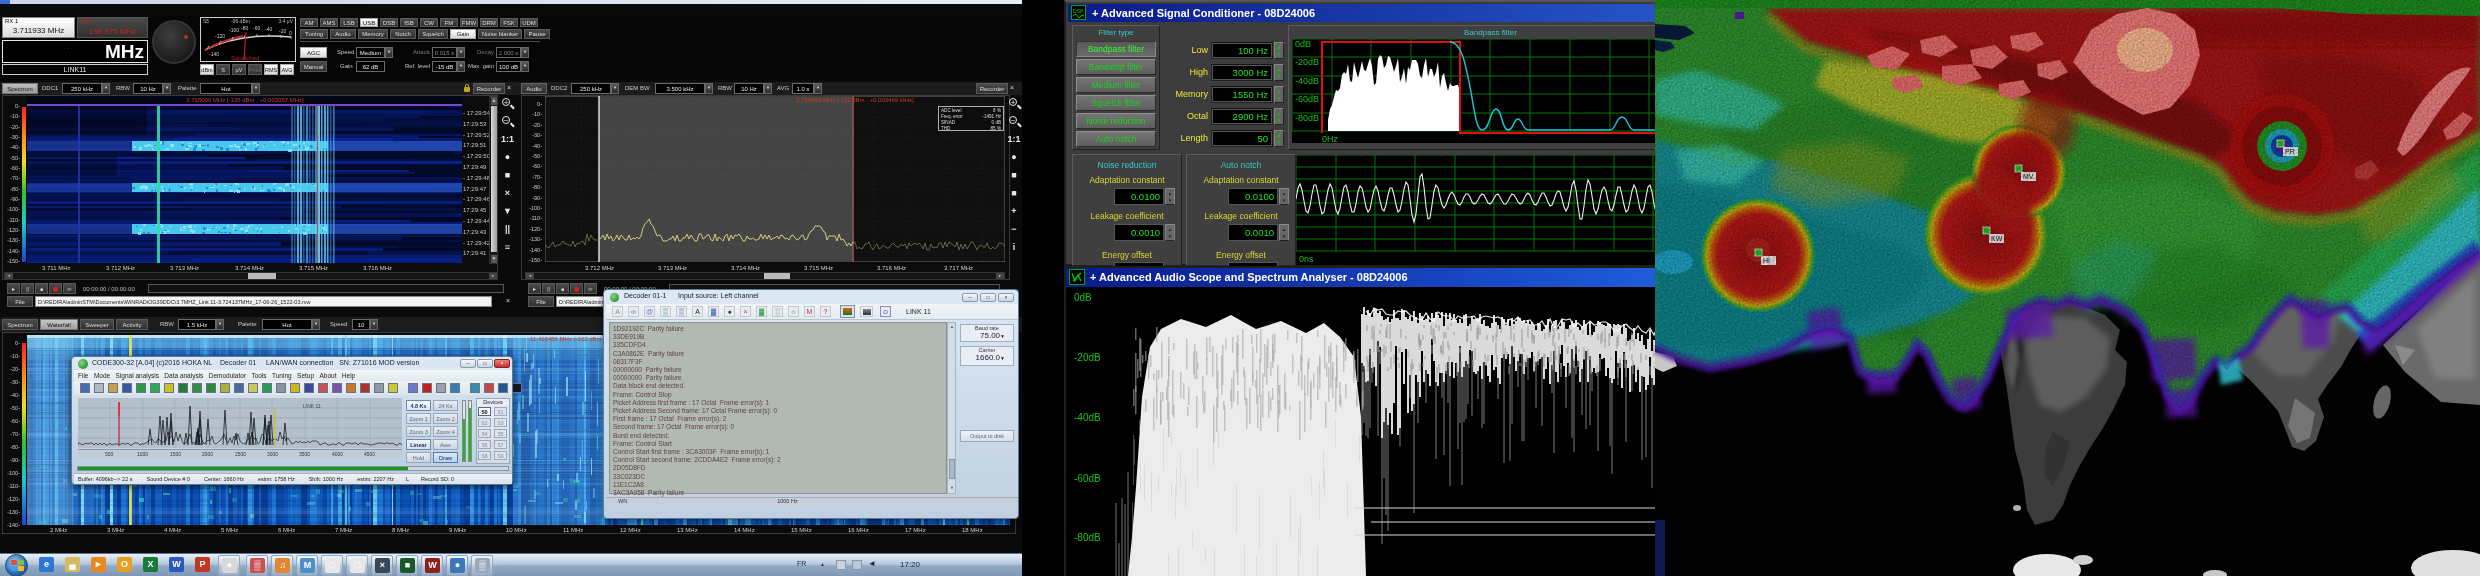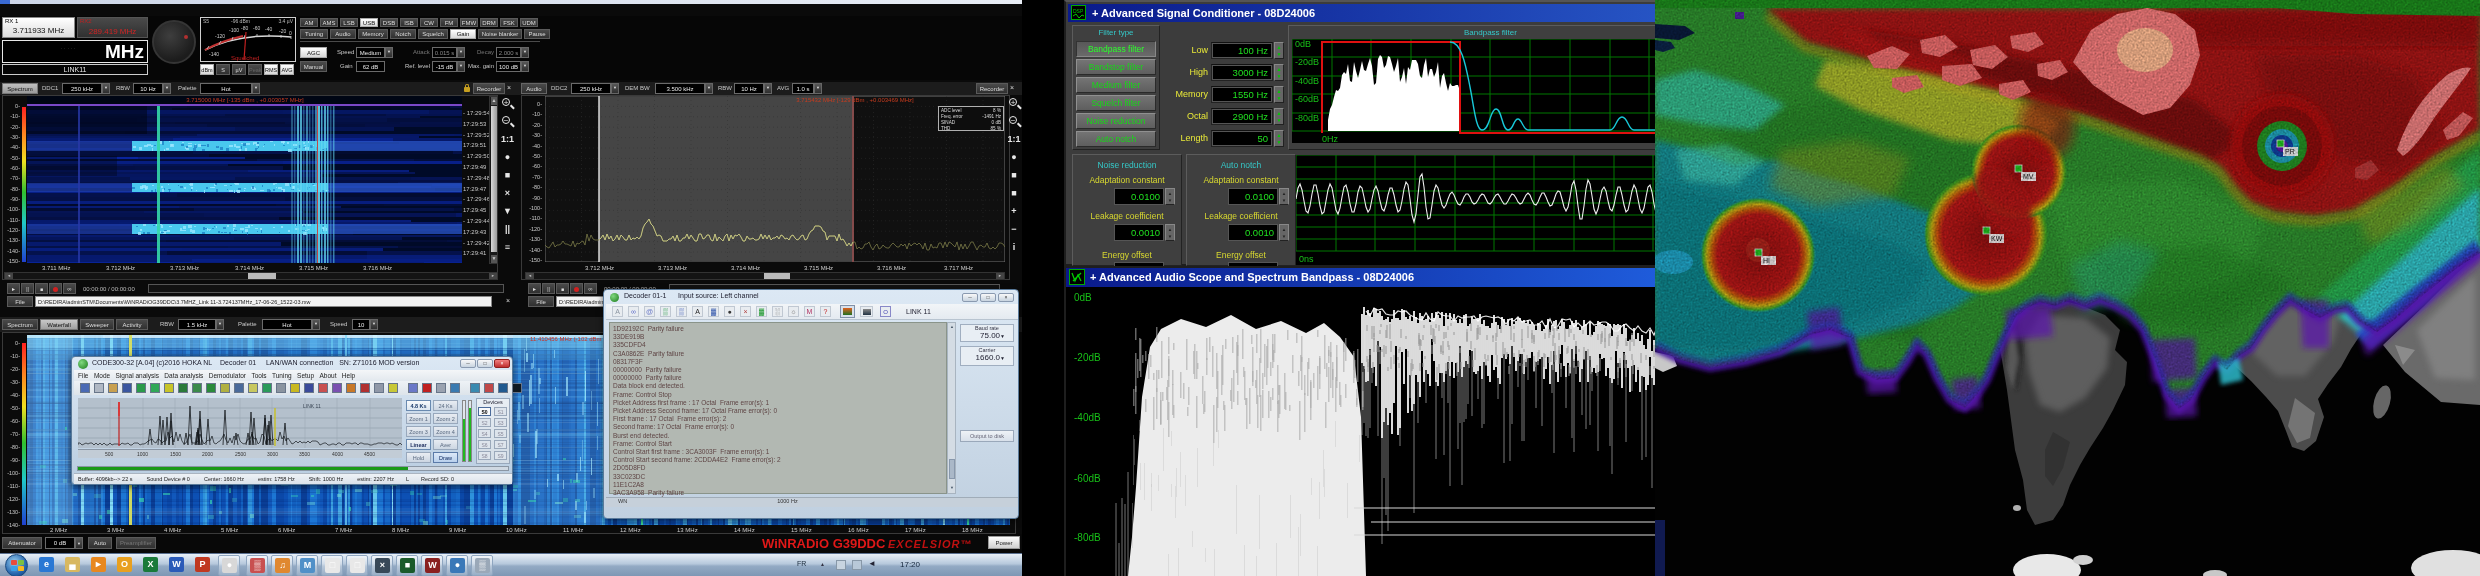--- a/index.html
+++ b/index.html
@@ -13,21 +13,21 @@
 <div class="a" style="left:0;top:0;width:1022px;height:576px;background:#0a0a0a;">
     <div class="a" style="left:0;top:0;width:1022px;height:4px;background:linear-gradient(90deg,#cdd6e8,#e8edf5);"></div>
     <div class="a" style="left:0;top:0;width:10px;height:4px;background:#3a6ad4;"></div>
     <div class="a" style="left:0;top:16px;width:1022px;height:64px;background:#060606;">
       <div class="a" style="left:2px;top:1px;width:73px;height:21px;background:linear-gradient(#ffffff,#dcdcdc);border:1px solid #888;">
         <span class="a" style="left:2px;top:0px;font-size:6px;color:#000;">RX 1</span>
         <span class="a" style="left:0;top:8px;width:100%;text-align:center;font-size:8px;color:#111;">3.711933 MHz</span>
       </div>
       <div class="a" style="left:77px;top:1px;width:71px;height:21px;background:linear-gradient(#4a4a4a,#303030);border:1px solid #555;">
         <span class="a" style="left:2px;top:0px;font-size:6px;color:#c02020;">RX2</span>
-        <span class="a" style="left:0;top:9px;width:100%;text-align:center;font-size:8px;color:#d02424;">289.419 MHz</span>
+        <span class="a" style="left:0;top:9px;width:100%;text-align:center;font-size:8px;color:#d02424;">198.975 MHz</span>
       </div>
       <div class="a" style="left:2px;top:24px;width:146px;height:23px;background:#000;border:1px solid #e8e8e8;">
         <span class="a" style="left:58px;top:4px;font-size:4px;color:#777;">. &nbsp;. &nbsp;. &nbsp;. &nbsp;.</span>
         <span class="a" style="right:3px;top:0px;font-size:19px;font-weight:bold;color:#fff;">MHz</span>
       </div>
       <div class="a" style="left:2px;top:48px;width:146px;height:11px;background:#050505;border:1px solid #ccc;">
         <span class="a" style="left:0;top:1px;width:100%;text-align:center;font-size:7px;color:#e8e8e8;">LINK11</span>
       </div>
       <div class="a" style="left:152px;top:4px;width:44px;height:44px;border-radius:50%;background:radial-gradient(circle at 40% 35%,#3e3e3e,#1c1c1c 70%);border:2px solid #353535;">
         <div class="a" style="right:6px;top:13px;width:4px;height:4px;border-radius:50%;background:#b03030;"></div>
@@ -1614,30 +1614,20 @@
         <div style="font-size:5.5px;text-align:center;color:#334;">Baud rate</div>
         <div style="font-size:8px;text-align:right;color:#223;padding-right:8px;">75.00<span style="font-size:5px;">▼</span></div>
       </div>
       <div class="a" style="left:356px;top:56px;width:54px;height:20px;background:#e8eef4;border:1px solid #a0aec0;">
         <div style="font-size:5.5px;text-align:center;color:#334;">Carrier</div>
         <div style="font-size:8px;text-align:right;color:#223;padding-right:8px;">1660.0<span style="font-size:5px;">▼</span></div>
       </div>
       <div class="a" style="left:356px;top:140px;width:54px;height:12px;background:linear-gradient(#eef2f6,#d8e0ea);border:1px solid #9aa8ba;font-size:5.5px;line-height:11px;text-align:center;color:#667;">Output to disk</div>
       <div class="a" style="left:2px;top:207px;width:412px;height:10px;background:#c6d0da;border-top:1px solid #a0acb8;font-size:5.5px;color:#333;"><span style="padding-left:12px;">WN</span><span style="padding-left:150px;">1000 Hz</span></div>
     </div>
-    <div class="a" style="left:0;top:534px;width:1022px;height:19px;background:#080808;">
-      <div class="a btn" style="left:2px;top:3px;width:40px;height:12px;font-size:6px;line-height:11px;">Attenuator</div>
-      <div class="a dd" style="left:45px;top:3px;width:30px;height:12px;font-size:6px;line-height:11px;">0 dB</div>
-      <div class="a ar" style="left:75px;top:3px;width:8px;height:12px;line-height:11px;">▼</div>
-      <div class="a btn" style="left:88px;top:3px;width:24px;height:12px;font-size:6px;line-height:11px;">Auto</div>
-      <div class="a btn" style="left:116px;top:3px;width:40px;height:12px;font-size:6px;line-height:11px;color:#777;">Preamplifier</div>
-      <span class="a" style="left:762px;top:2px;font-size:13px;font-weight:bold;color:#e01818;">WiNRADiO G39DDC</span>
-      <span class="a" style="left:888px;top:4px;font-size:11px;font-weight:bold;font-style:italic;color:#c01010;letter-spacing:1px;">EXCELSIOR™</span>
-      <div class="a" style="left:988px;top:2px;width:32px;height:13px;background:linear-gradient(#fcfcfc,#d0d0d0);border:1px solid #999;font-size:6px;line-height:12px;text-align:center;color:#222;">Power</div>
-    </div>
     <div class="a" style="left:0;top:553px;width:1022px;height:23px;background:linear-gradient(#e8f0f8,#b6c8dc 45%,#93aac4 55%,#7e97b4);border-top:1px solid #5a7090;">
       <div class="a" style="left:5px;top:0px;width:23px;height:23px;border-radius:50%;background:radial-gradient(circle at 40% 35%,#9ad0f0,#2868b0 60%,#123a70);border:1px solid #1a4a80;">
         <div class="a" style="left:5px;top:5px;width:6px;height:5px;background:#e84c3c;border-radius:1px;"></div>
         <div class="a" style="left:12px;top:5px;width:6px;height:5px;background:#7ac043;border-radius:1px;"></div>
         <div class="a" style="left:5px;top:11px;width:6px;height:5px;background:#38a0e8;border-radius:1px;"></div>
         <div class="a" style="left:12px;top:11px;width:6px;height:5px;background:#f8b820;border-radius:1px;"></div>
       </div>
       <div class="a" style="left:36px;top:1px;width:22px;height:21px;">
         <div class="a" style="left:3px;top:2px;width:15px;height:15px;background:#2a78d4;border-radius:2px;color:#fff;font-size:9px;line-height:15px;text-align:center;font-weight:bold;">e</div>
       </div>
@@ -1836,21 +1826,21 @@
         <polyline points="0,44 2,33 4,29 6,35 8,46 10,56 12,58 14,51 16,39 18,30 20,30 22,39 24,51 26,59 28,57 30,46 32,35 34,29 36,33 38,44 40,55 42,59 44,53 46,42 48,32 50,30 52,37 54,49 56,57 58,57 60,49 62,37 64,31 66,33 68,42 70,52 72,57 74,54 76,44 78,35 80,31 82,36 84,46 86,54 88,56 90,50 92,40 94,33 96,33 98,40 100,50 102,57 104,55 106,46 108,34 110,27 112,30 114,44 116,60 118,67 120,59 122,40 124,22 126,19 128,32 130,52 132,64 134,63 136,50 138,36 140,30 142,33 144,42 146,50 148,53 150,50 152,44 154,39 156,37 158,40 160,45 162,49 164,50 166,47 168,42 170,39 172,39 174,42 176,47 178,49 180,48 182,45 184,41 186,39 188,40 190,44 192,48 194,49 196,47 198,43 200,40 202,39 204,42 206,46 208,49 210,49 212,46 214,42 216,39 218,40 220,43 222,47 224,49 226,48 228,44 230,40 232,38 234,40 236,45 238,49 240,50 242,47 244,42 246,38 248,38 250,42 252,47 254,51 256,50 258,45 260,39 262,36 264,37 266,44 268,52 270,56 272,52 274,42 276,30 278,26 280,35 282,51 284,64 286,64 288,51 290,34 292,25 294,29 296,41 298,54 300,59 302,54 304,44 306,35 308,32 310,36 312,46 314,54 316,56 318,50 320,40 322,32 324,32 326,40 328,50 330,57 332,55 334,46 336,36 338,30 340,34 342,44 344,54 346,58 348,53 350,42 352,32 354,30 356,37 358,49 360,58 362,59 364,50 366,35 368,25 370,26 372,40 374,59 376,69 378,62 380,44 382,26 384,21 386,31 388,47 390,60 392,61 394,52 396,39" fill="none" stroke="#f0f0f0" stroke-width="1.1"></polyline>
         <text x="3" y="107" font-size="9" fill="#18c018" font-family="Liberation Sans">0ns</text>
         <text x="365" y="107" font-size="9" fill="#18c018" font-family="Liberation Sans">0.01s</text>
       </svg>
     </div>
     <div class="a" style="left:0;top:266px;width:631px;height:310px;background:#000;border:2px solid #1e1e1e;">
       <div class="a" style="left:0px;top:0px;width:627px;height:19px;background:linear-gradient(90deg,#0a1a8a,#2060e0);">
         <div class="a" style="left:3px;top:1px;width:16px;height:16px;background:#000;border:1px solid #0a0;"><svg width="14" height="14">
             <path d="M2 3 L5 11 L8 5 L11 11 M3 11 L11 3" stroke="#0c0" fill="none" stroke-width="1.3"></path>
           </svg></div>
-        <span class="a" style="left:24px;top:3px;font-size:11px;font-weight:bold;color:#fff;">+ Advanced Audio Scope and Spectrum Bandpass - 08D24006</span>
+        <span class="a" style="left:24px;top:3px;font-size:11px;font-weight:bold;color:#fff;">+ Advanced Audio Scope and Spectrum Analyser - 08D24006</span>
         <div class="a" style="right:18px;top:3px;width:13px;height:12px;background:#2a4a4a;border:1px solid #7aa;color:#0f0;font-size:7px;line-height:11px;text-align:center;">─</div>
         <div class="a" style="right:3px;top:3px;width:13px;height:12px;background:#2a4a4a;border:1px solid #7aa;color:#0f0;font-size:8px;line-height:11px;text-align:center;font-weight:bold;">×</div>
       </div>
       <svg class="a" style="left:0px;top:19px;" width="629" height="289">
         <rect width="629" height="289" fill="#000"></rect>
         <text x="8" y="14" font-size="10" fill="#18c018" font-family="Liberation Sans">0dB</text>
         <text x="8" y="74" font-size="10" fill="#18c018" font-family="Liberation Sans">-20dB</text>
         <text x="8" y="134" font-size="10" fill="#18c018" font-family="Liberation Sans">-40dB</text>
         <text x="8" y="195" font-size="10" fill="#18c018" font-family="Liberation Sans">-60dB</text>
         <text x="8" y="254" font-size="10" fill="#18c018" font-family="Liberation Sans">-80dB</text>

